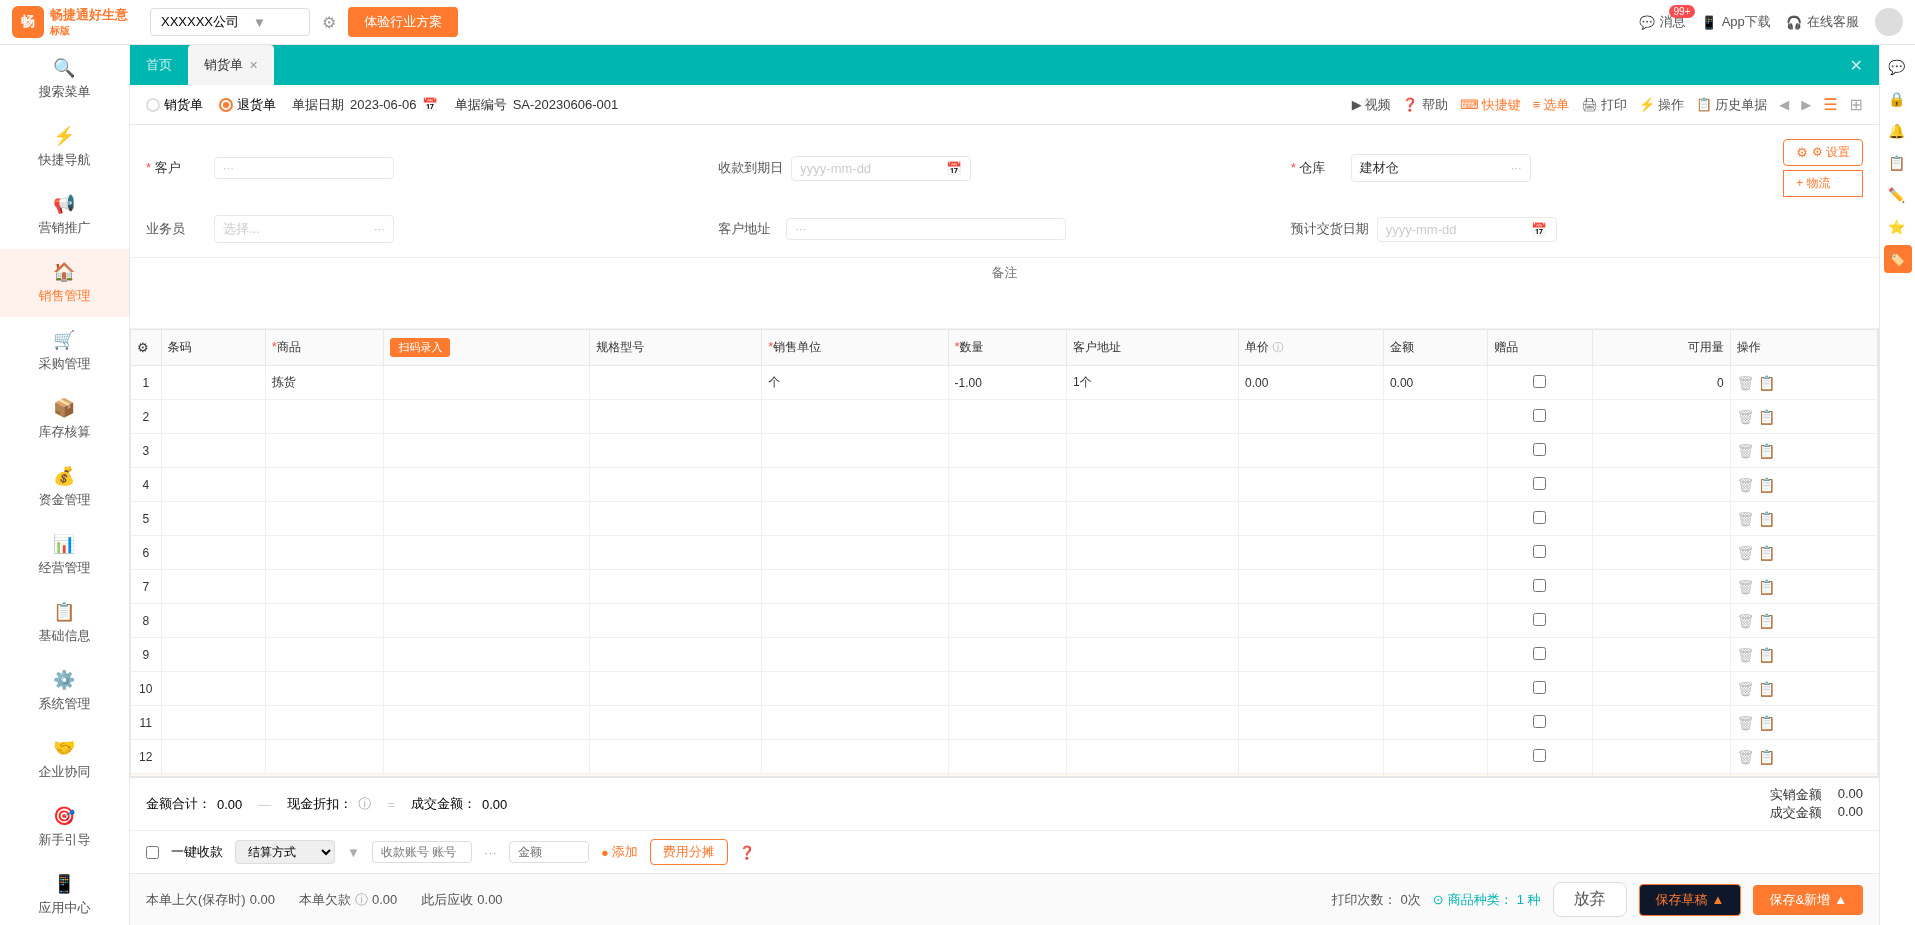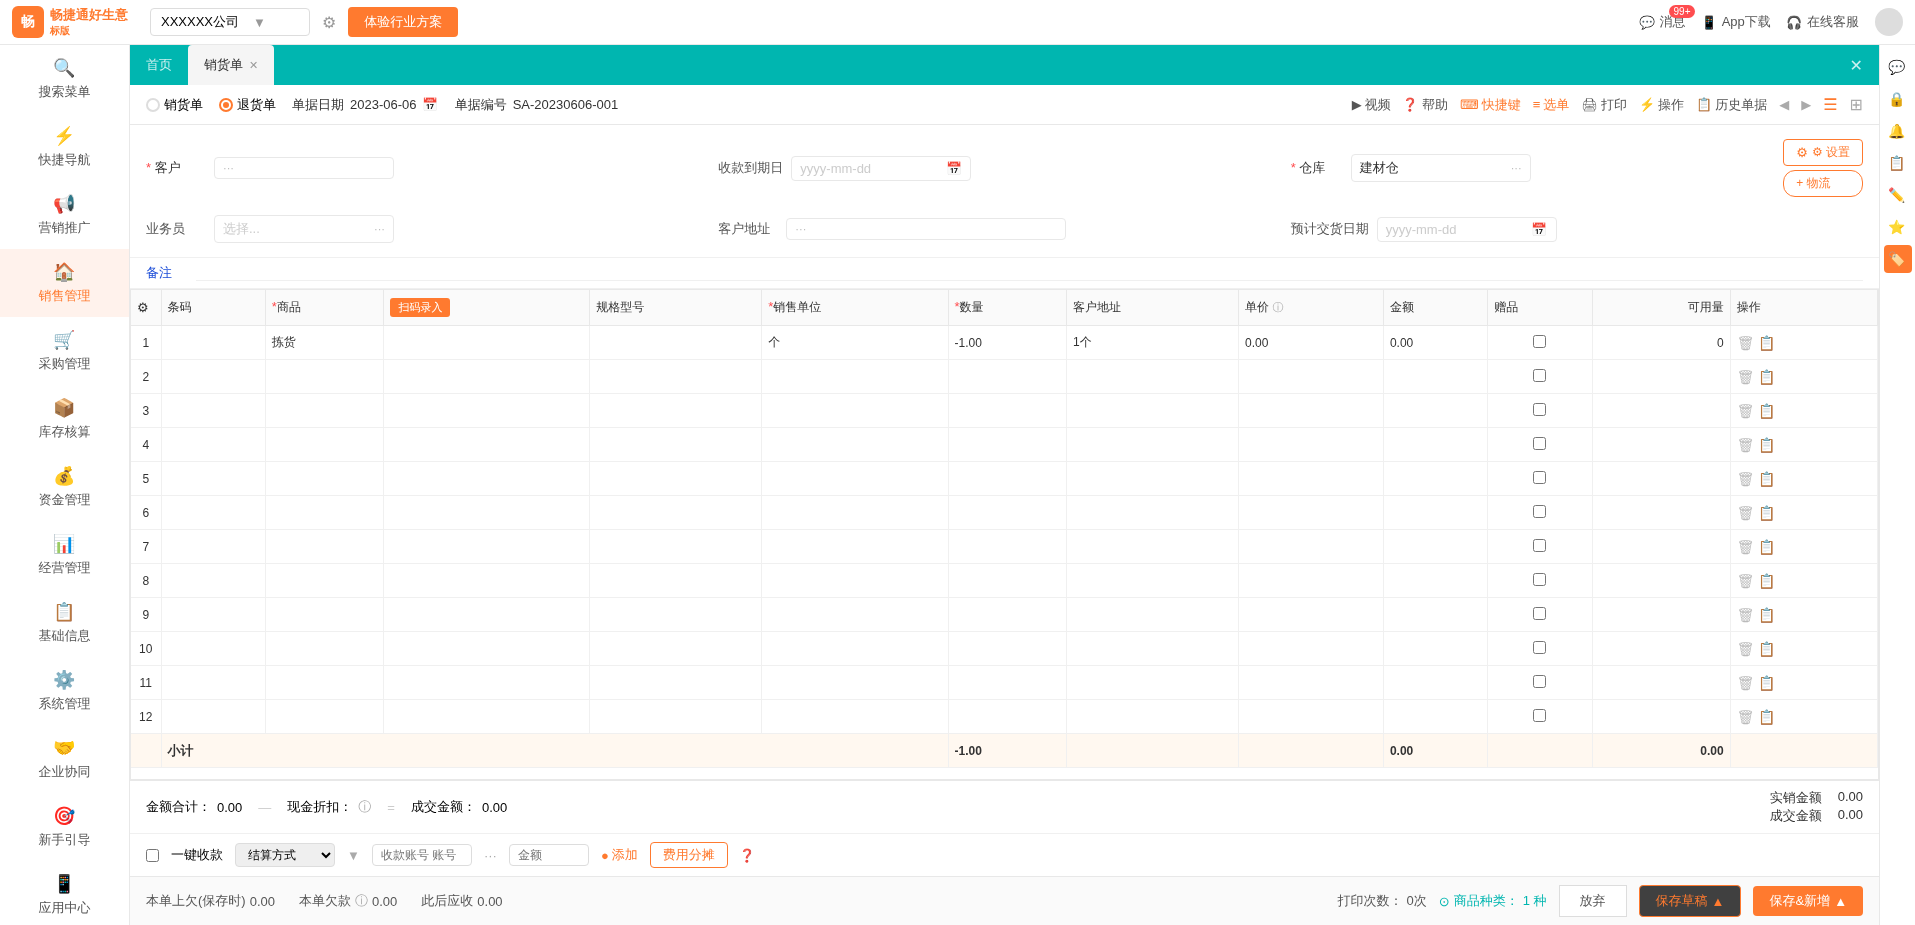--- a/index.html
+++ b/index.html
@@ -74,44 +74,44 @@
     .payment-row { background: #fff; padding: 8px 16px; border-top: 1px solid #f0f0f0; display: flex; align-items: center; gap: 12px; flex-shrink: 0; font-size: 13px; }
     .payment-checkbox { cursor: pointer; }
     .payment-input { border: 1px solid #ddd; border-radius: 4px; padding: 3px 8px; width: 100px; font-size: 12px; }
     .add-btn { background: transparent; border: none; color: #ff7a2f; cursor: pointer; display: flex; align-items: center; gap: 3px; }
     .expense-btn { border: 1px solid #ff7a2f; color: #ff7a2f; background: transparent; border-radius: 4px; padding: 3px 12px; cursor: pointer; font-size: 12px; }
 
     
     .status-bar { background: #fafafa; padding: 8px 16px; border-top: 1px solid #e8e8e8; display: flex; align-items: center; gap: 24px; flex-shrink: 0; font-size: 12px; color: #555; }
     .status-item { display: flex; align-items: center; gap: 4px; }
     .status-right { margin-left: auto; display: flex; align-items: center; gap: 12px; }
-    .discard-btn { border: 1px solid #ddd; background: #fff; border-radius: 0; padding: 6px 20px; cursor: pointer; font-size: 13px; color: #555; }
-    .save-draft-btn { border: 1px solid #ff7a2f; background: #404040; color: #ff7a2f; border-radius: 4px; padding: 6px 16px; cursor: pointer; font-size: 13px; display: flex; align-items: center; gap: 4px; }
+    .discard-btn { border: 1px solid #ddd; background: #fff; border-radius: 8px; padding: 6px 20px; cursor: pointer; font-size: 16px; color: #555; }
+    .save-draft-btn { border: 1px solid #ff7a2f; background: #0f172a; color: #ff7a2f; border-radius: 4px; padding: 6px 16px; cursor: pointer; font-size: 13px; display: flex; align-items: center; gap: 4px; }
     .save-new-btn { background: #ff7a2f; color: #fff; border: none; border-radius: 4px; padding: 6px 16px; cursor: pointer; font-size: 13px; display: flex; align-items: center; gap: 4px; }
     .print-info { display: flex; align-items: center; gap: 4px; }
     .product-type { display: flex; align-items: center; gap: 4px; cursor: pointer; color: #00b6b0; }
 
     
     .right-panel { width: 36px; background: #fff; border-left: 1px solid #e8e8e8; display: flex; flex-direction: column; align-items: center; padding: 8px 0; gap: 4px; }
     .right-panel-icon { width: 28px; height: 28px; display: flex; align-items: center; justify-content: center; cursor: pointer; color: #999; font-size: 14px; border-radius: 4px; }
     .right-panel-icon.orange-bg { background: #ff7a2f; color: #fff; }
     .settings-btn { border: 1px solid #ff7a2f; color: #ff7a2f; background: #fff; border-radius: 4px; padding: 4px 12px; cursor: pointer; font-size: 12px; display: flex; align-items: center; gap: 4px; }
-    .logistics-btn { border: 1px solid #ff7a2f; color: #ff7a2f; background: #fff; border-radius: 12px; padding: 4px 12px; cursor: pointer; font-size: 12px; display: flex; align-items: flex-end; gap: 4px; }
+    .logistics-btn { border: 1px solid #ff7a2f; color: #ff7a2f; background: #fff; border-radius: 0; padding: 4px 12px; cursor: pointer; font-size: 12px; display: flex; align-items: flex-end; gap: 4px; }
 
     .section-wrapper { flex: 1; display: flex; flex-direction: column; overflow: hidden; background: #fff; }
     .form-fields-section { padding: 10px 16px; display: grid; grid-template-columns: 1fr 1fr 1fr; gap: 10px 0; border-bottom: 1px solid #f0f0f0; }
     .field-row { display: flex; align-items: center; gap: 8px; padding: 4px 0; }
     .f-label { color: #555; font-size: 13px; white-space: nowrap; min-width: 60px; }
     .f-label.req { color: #333; }
     .f-label.req::before { content: '* '; color: #ff4d4f; }
     .f-val { border: 1px solid #e8e8e8; border-radius: 4px; padding: 4px 8px; min-width: 180px; color: #ccc; font-size: 13px; display: flex; align-items: center; justify-content: space-between; cursor: pointer; }
     .f-val .v-text { color: #333; }
     .f-val .vdots { color: #bbb; font-size: 11px; }
 
-    .notes-row { padding: 6px 16px 6px; border-bottom: 1px solid #f0f0f0; display: flex; align-items: center; gap: 24px; font-size: 13px; color: #1d4ed8; }
+    .notes-row { padding: 6px 16px 6px; border-bottom: 1px solid #f0f0f0; display: flex; align-items: center; gap: 24px; font-size: 13px; color: #737373; flex-direction: column; }
   </style>
 </head>
 <body>
 
 <div class="topbar">
   <div class="brand">
     <div class="brand-logo">畅</div>
     <div class="brand-text">
       <div>畅捷通好生意</div>
       <div style="font-size:10px;">标版</div>

